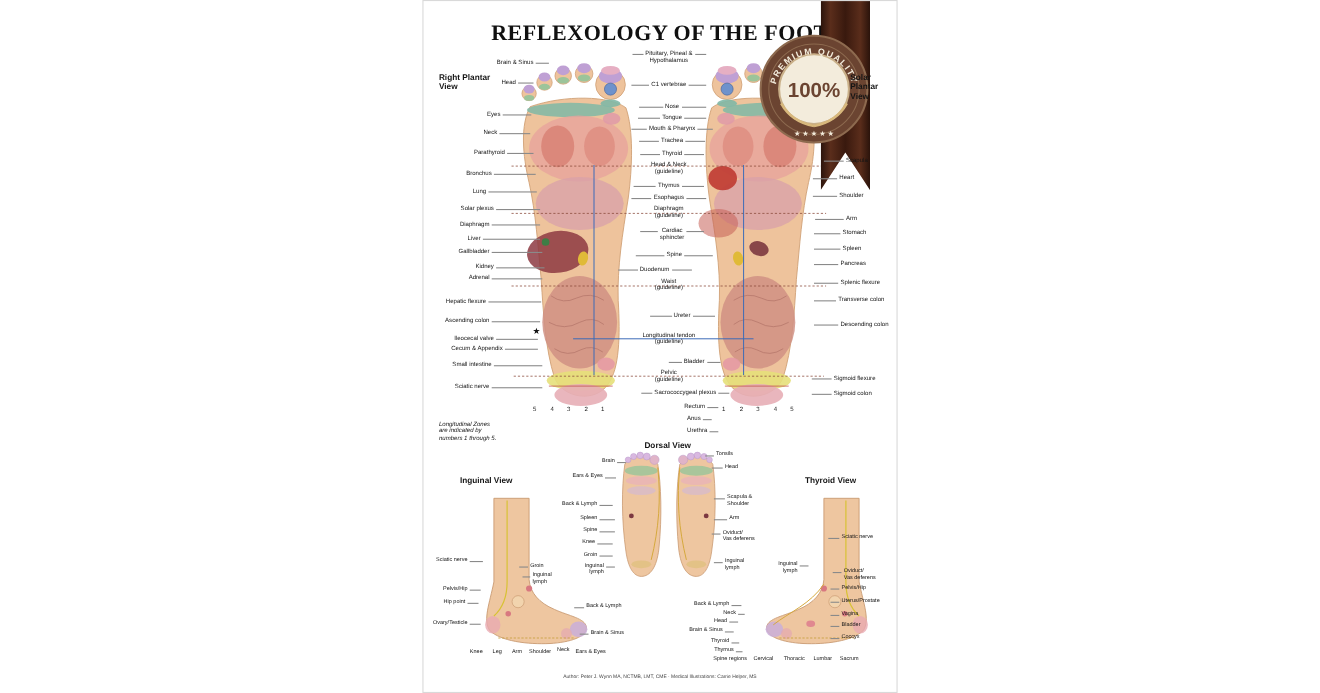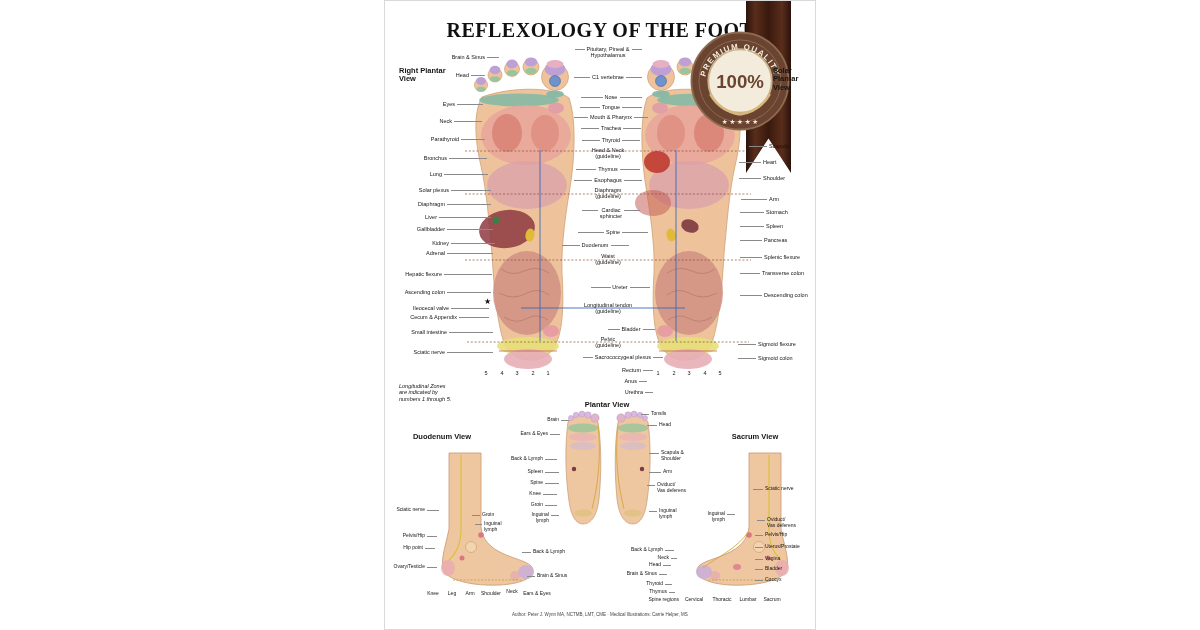--- a/index.html
+++ b/index.html
@@ -285,23 +285,23 @@
         <div class="lbl" style="top: 340px; left: 373px;">Sigmoid flexure</div>
         <div class="leader" style="top: 343px; left: 353px; width: 18px;"></div>
         <div class="lbl" style="top: 354px; left: 373px;">Sigmoid colon</div>
         <div class="leader" style="top: 357px; left: 353px; width: 18px;"></div>
       </div>
     <div class="layer lay">
         <div class="lbl b" style="top: 66px; left: 14px;">Right Plantar
 View</div>
         <div class="lbl b" style="top: 66px; left: 388px;">Solar Plantar
 View</div>
-        <div class="lbl b" style="top: 400px; left: 222px; transform: translateX(-50%); text-align: center;">Plantar View</div>
-        <div class="lbl b" style="top: 432px; left: 57px; transform: translateX(-50%); text-align: center;">Duodenum View</div>
-        <div class="lbl b" style="top: 432px; left: 370px; transform: translateX(-50%); text-align: center;">Sacrum View</div>
+        <div class="lbl b" style="top: 400px; left: 222px; transform: translateX(-50%); text-align: center;">Dorsal View</div>
+        <div class="lbl b" style="top: 432px; left: 57px; transform: translateX(-50%); text-align: center;">Inguinal View</div>
+        <div class="lbl b" style="top: 432px; left: 370px; transform: translateX(-50%); text-align: center;">Thyroid View</div>
       </div>
     <div class="layer lay">
         <div class="lbl i" style="top: 382px; left: 14px;">Longitudinal Zones
 are indicated by
 numbers 1 through 5.</div>
       </div>
     <div class="layer lay">
         <div class="lbl" style="top: 369px; left: 101px; transform: translateX(-50%); text-align: center;">5</div>
         <div class="lbl" style="top: 369px; left: 117px; transform: translateX(-50%); text-align: center;">4</div>
         <div class="lbl" style="top: 369px; left: 132px; transform: translateX(-50%); text-align: center;">3</div>

